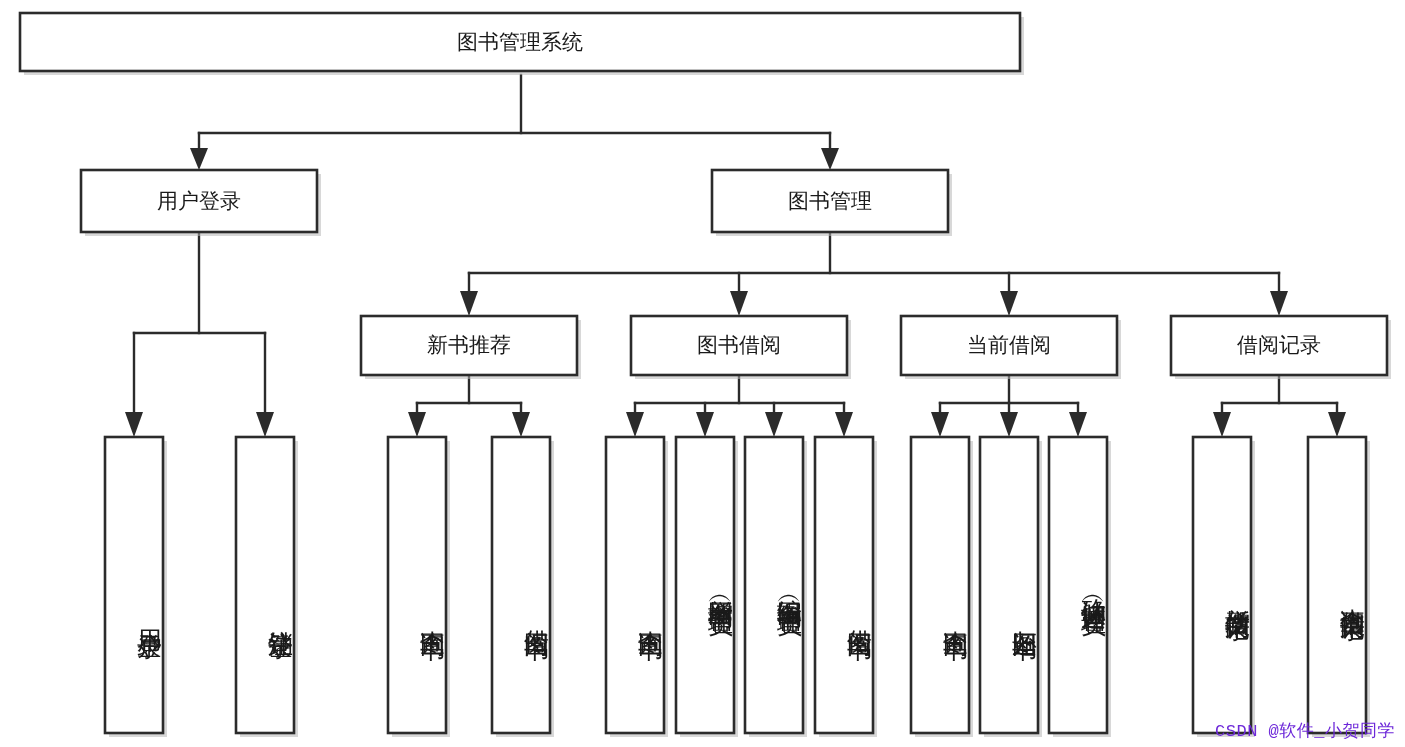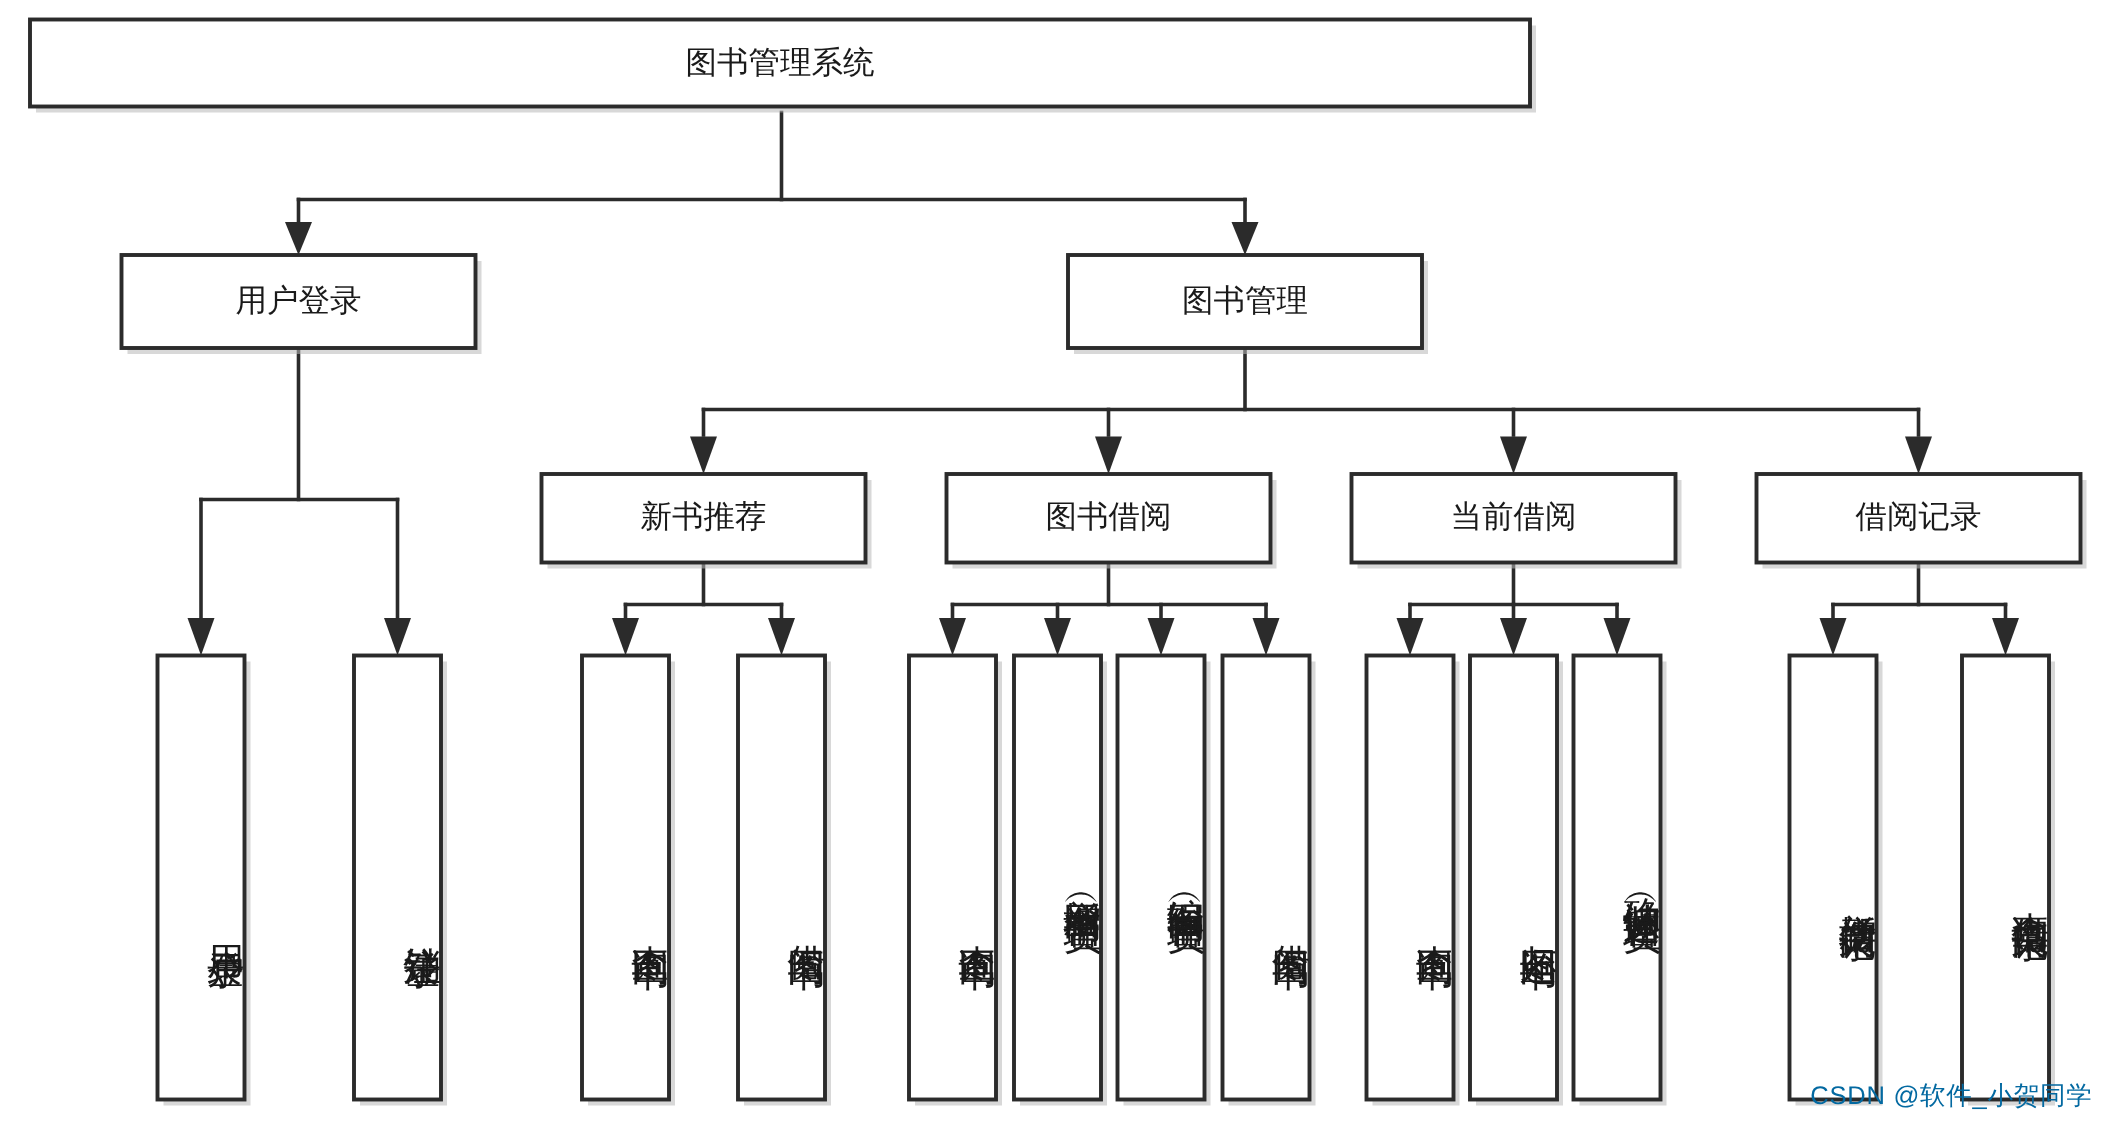--- a/index.html
+++ b/index.html
@@ -63,23 +63,23 @@
     text-align: center;
     display: flex;
     align-items: flex-start;
     justify-content: center;
     pointer-events: none;
   }
   .watermark {
     position: absolute;
     right: 10px;
     bottom: 5px;
-    font-family: Liberation Sans, sans-serif;
+    font-family: Liberation Mono, monospace;
     font-size: 17px;
-    color: #0369a1;
+    color: #6d28d9;
     letter-spacing: 0.5px;
     white-space: nowrap;
   }
 </style>
 </head>
 <body>
 
 <div id="diagram-root">
 
   <svg width="1405" height="747" viewBox="0 0 1405 747">

